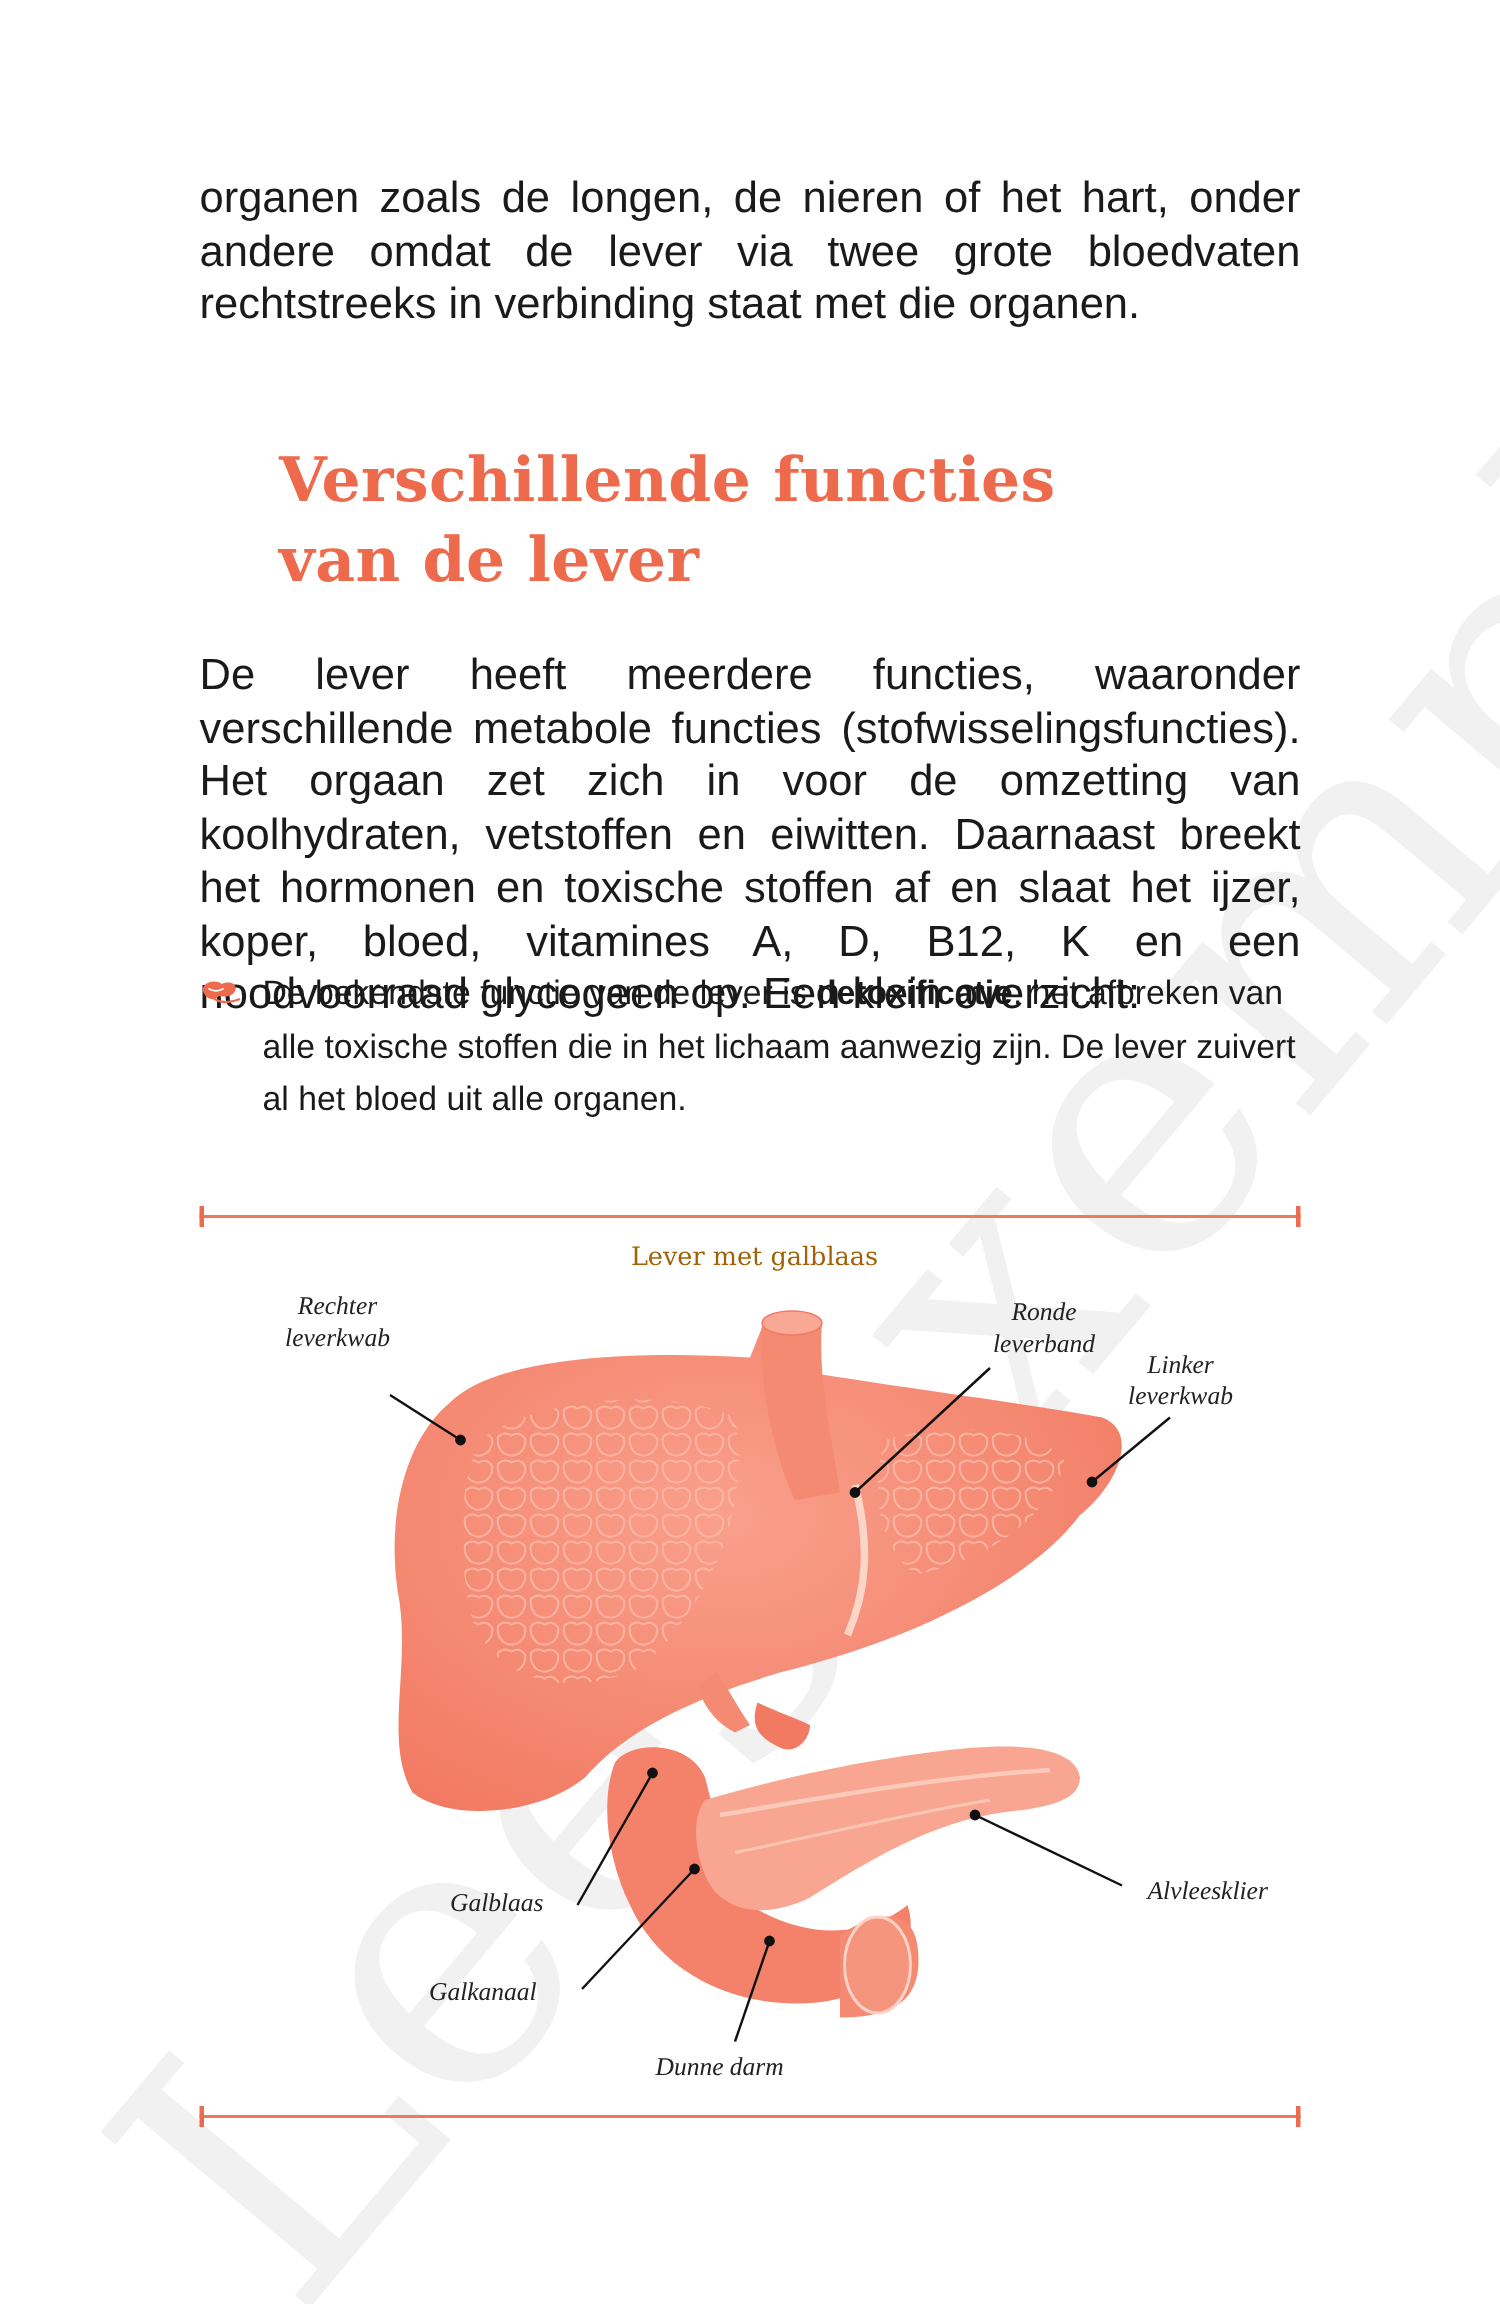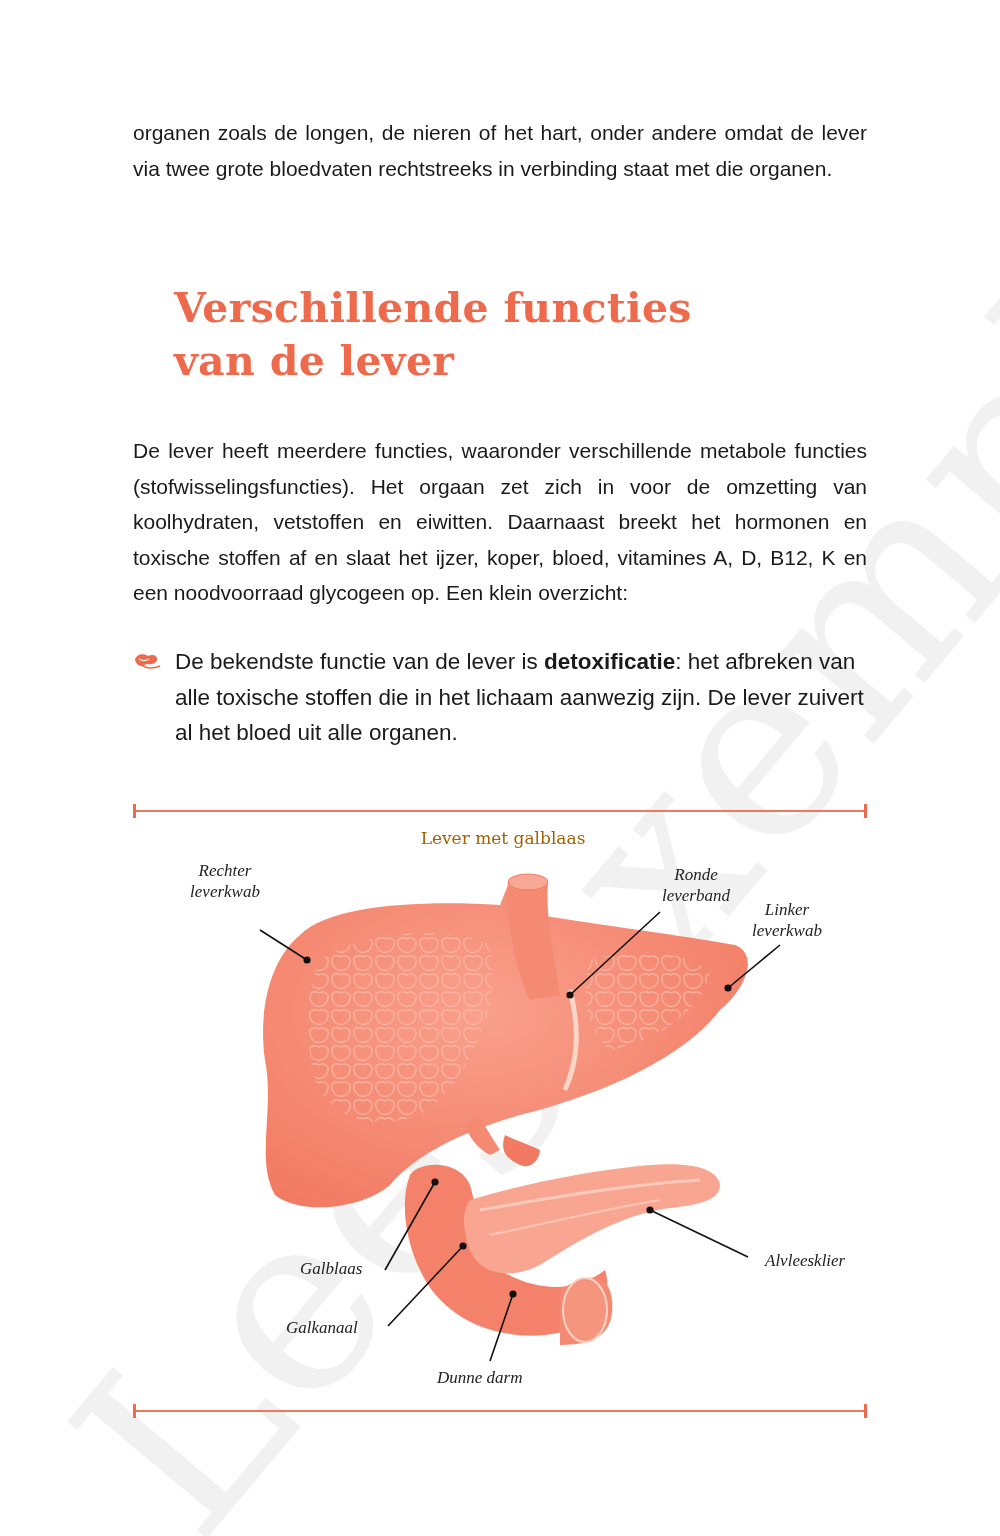--- a/index.html
+++ b/index.html
@@ -9,26 +9,26 @@
     }
     .watermark {
       position: absolute; left: 20px; top: 1400px;
       transform-origin: 0 0; transform: rotate(-50deg);
       font-family: "DejaVu Serif", serif; font-size: 250px; letter-spacing: 2px;
       color: #f1f1f1; white-space: nowrap; z-index: 0; pointer-events: none;
     }
     .content { position: absolute; left: 0; top: 0; width: 1000px; height: 1536px; z-index: 1; }
     .para {
       position: absolute; left: 133px; width: 734px;
-      font-size: 21px; line-height: 35.5px; text-align: justify; margin: 0;
+      font-size: 29px; line-height: 35.5px; text-align: justify; margin: 0;
     }
     .p1 { top: 115px; }
     .p2 { top: 433px; }
     .heading {
-      position: absolute; left: 170px; top: 278px; margin: 4px;
+      position: absolute; left: 170px; top: 278px; margin: 16px;
       font-family: "DejaVu Serif", serif; font-weight: bold; font-size: 41px; line-height: 53px;
       color: #ee6a4c; letter-spacing: 0.3px;
     }
     .heading span { display: block; }
     .bullet {
       position: absolute; left: 133px; top: 644px; width: 734px;
       font-size: 22.5px; line-height: 35.5px;
     }
     .bullet .icon { position: absolute; left: 0; top: 8px; width: 28px; height: 20px; }
     .bullet .text { margin-left: 42px; display: block; }

